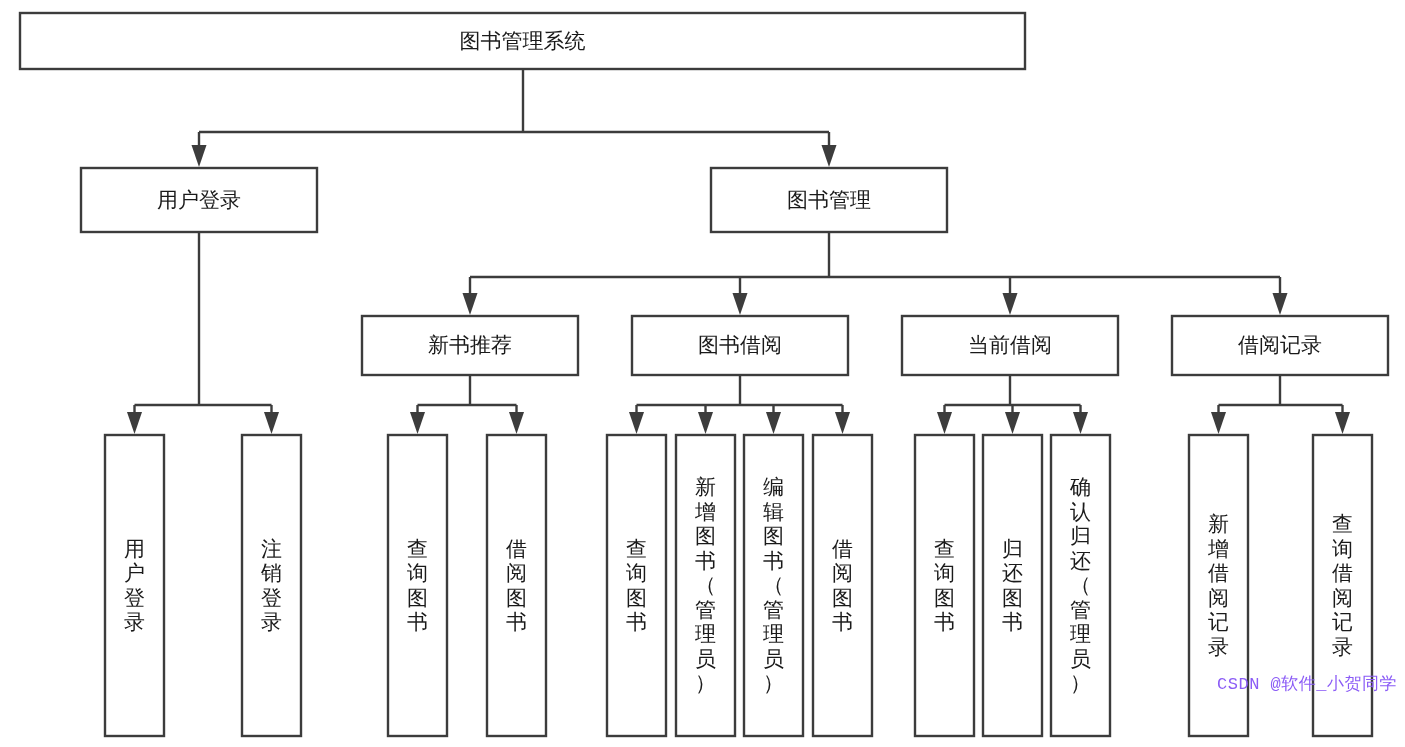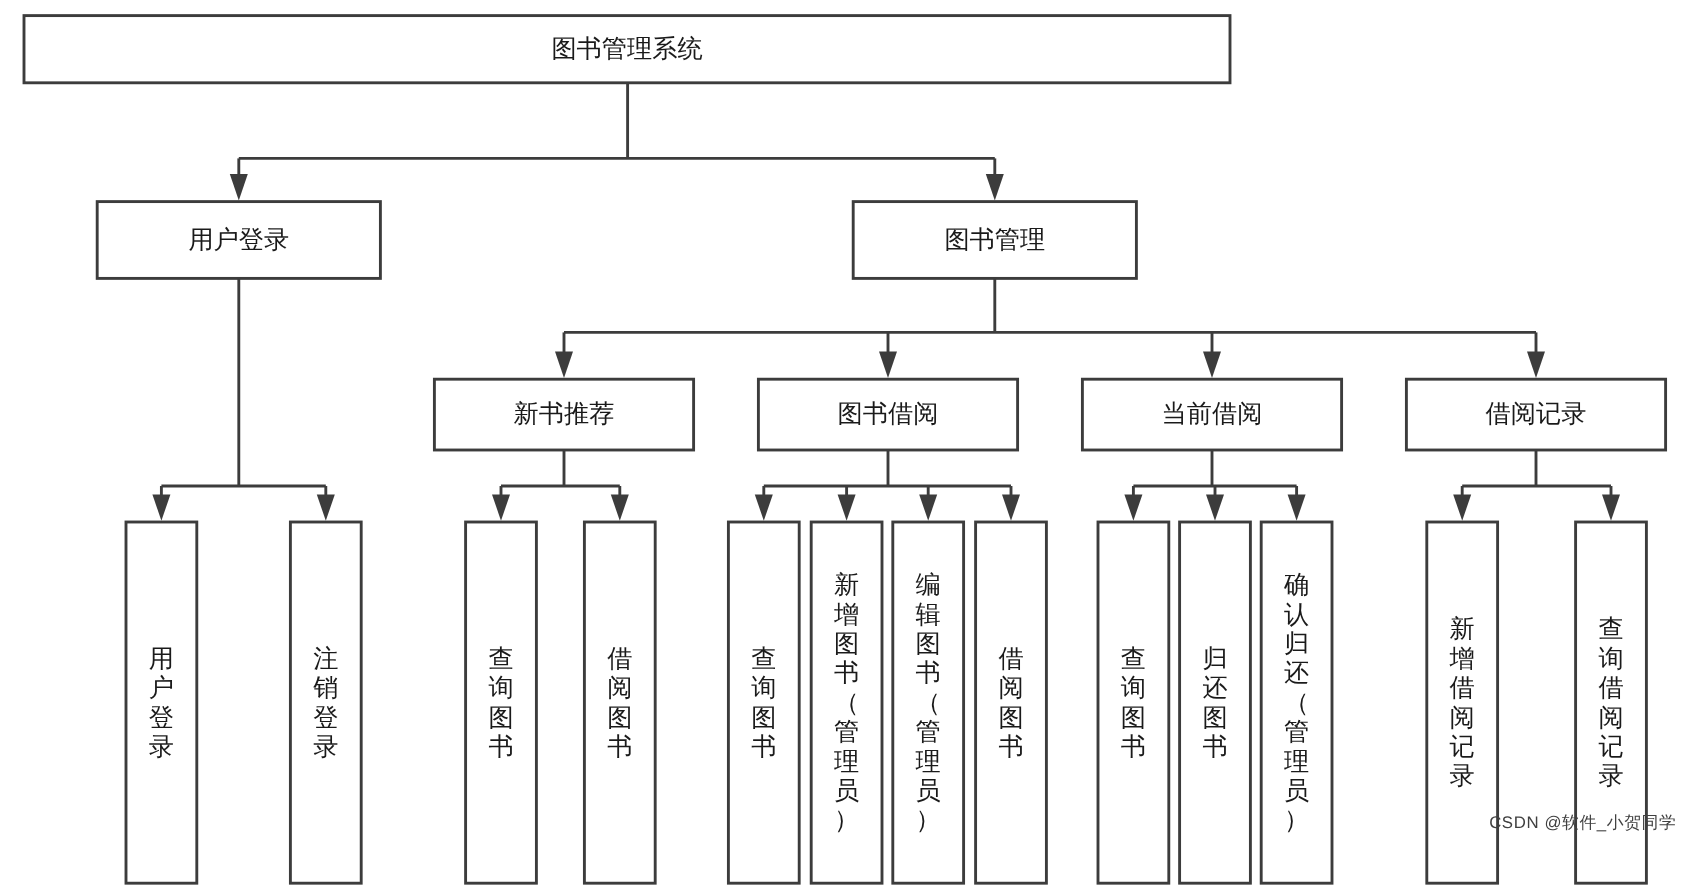--- a/index.html
+++ b/index.html
@@ -53,23 +53,23 @@
   .node-label-v {
     font-family: "Liberation Sans", "DejaVu Sans", sans-serif;
     font-size: 21px;
     fill: #1a1a1a;
     text-anchor: middle;
   }
   .watermark-text {
     position: absolute;
     right: 8px;
     bottom: 6px;
-    font-family: Liberation Sans, sans-serif;
-    font-size: 14px;
-    color: #404040;
+    font-family: Liberation Mono, monospace;
+    font-size: 17px;
+    color: #8b5cf6;
     white-space: nowrap;
     letter-spacing: 0.5px;
     user-select: none;
   }
 </style>
 </head>
 <body>
 
 <div id="diagram-root">
   <svg id="flow-svg" viewBox="0 0 1405 747" preserveAspectRatio="none">

